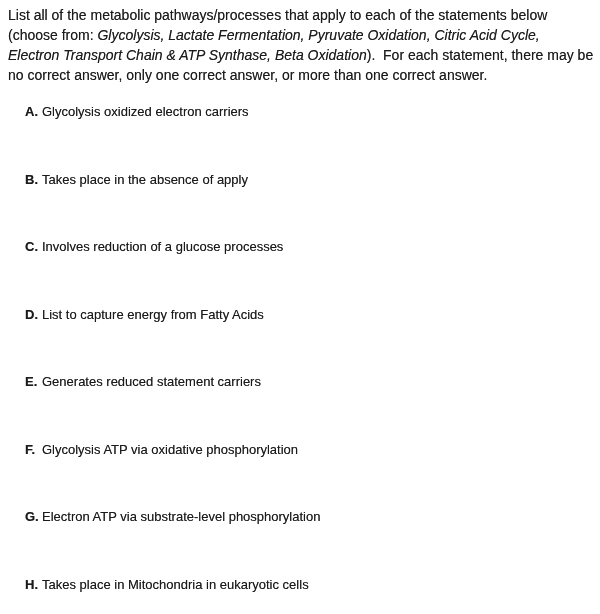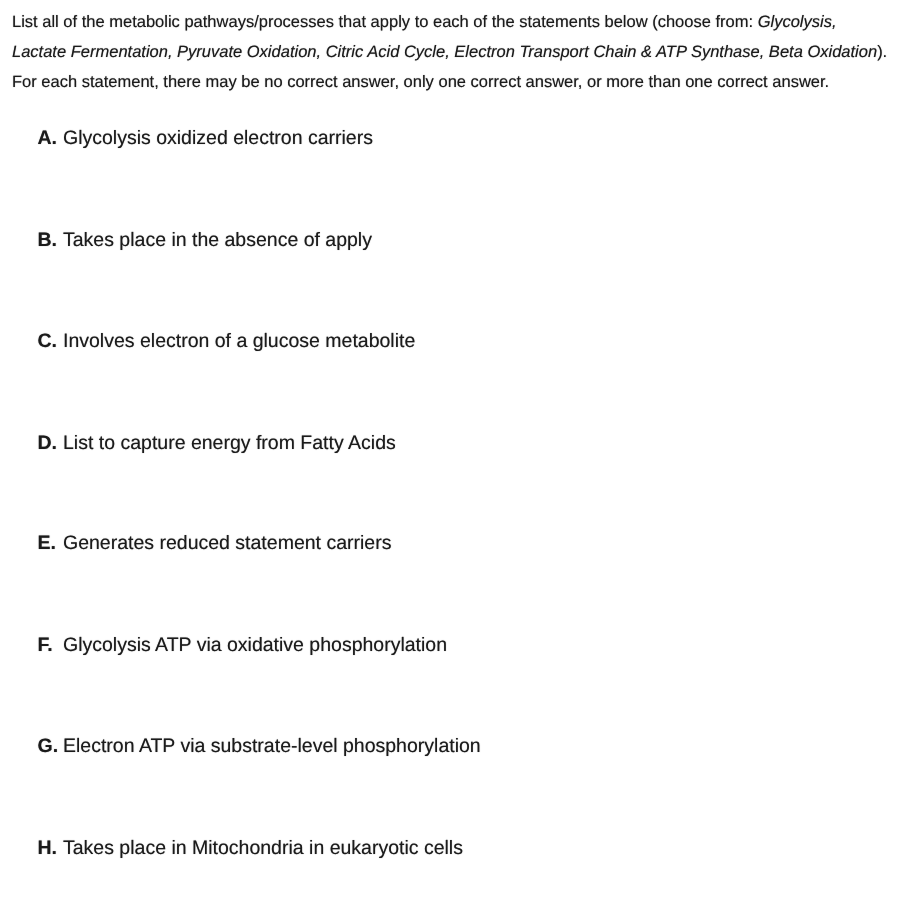--- a/index.html
+++ b/index.html
@@ -24,21 +24,21 @@
   }
   .question-title {
     font-size: 13px;
     font-weight: bold;
     line-height: 19px;
     text-decoration: underline;
   }
   .question-body {
     margin: 0;
     max-width: 588px;
-    font-size: 11px;
+    font-size: 14px;
     line-height: 20px;
     white-space: pre-wrap; 
   }
   .italic {
     font-style: italic;
   }
   .statements {
     margin-top: 18px;
   }
   .statement {
@@ -76,21 +76,21 @@
       <span class="text">Glycolysis oxidized electron carriers</span>
     </div>
 
     <div class="statement">
       <span class="letter">B.</span>
       <span class="text">Takes place in the absence of apply</span>
     </div>
 
     <div class="statement">
       <span class="letter">C.</span>
-      <span class="text">Involves electron of a glucose metabolite</span>
+      <span class="text">Involves reduction of a glucose processes</span>
     </div>
 
     <div class="statement">
       <span class="letter">D.</span>
       <span class="text">List to capture energy from Fatty Acids</span>
     </div>
 
     <div class="statement">
       <span class="letter">E.</span>
       <span class="text">Generates reduced statement carriers</span>

